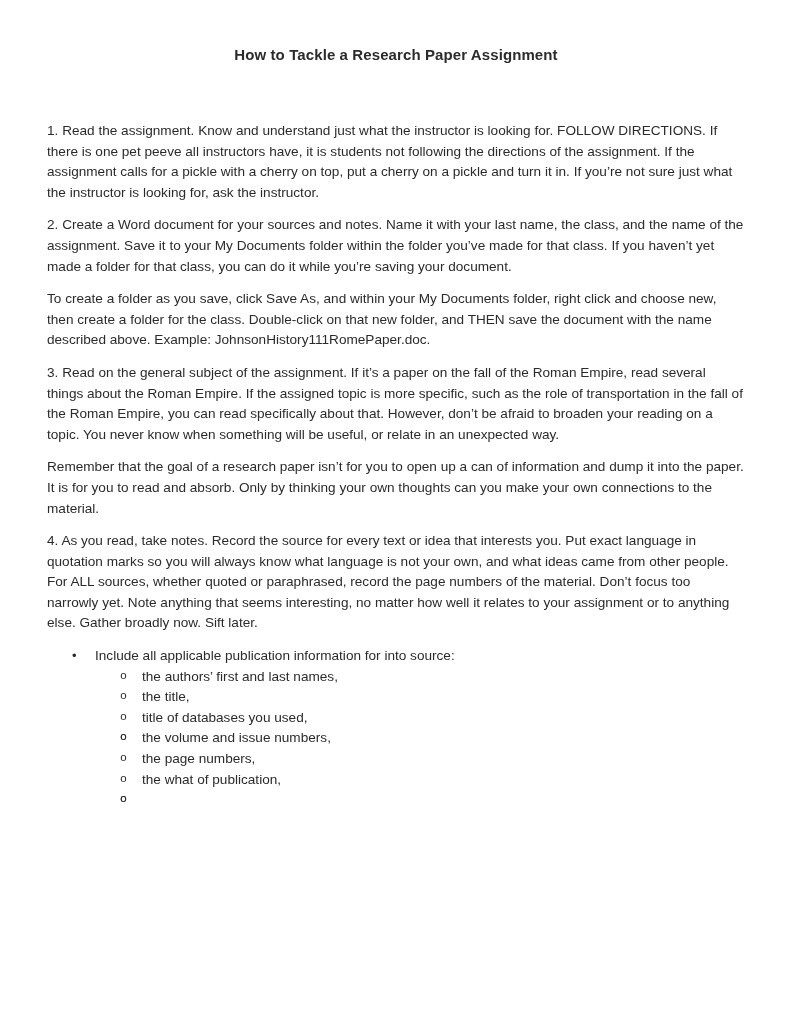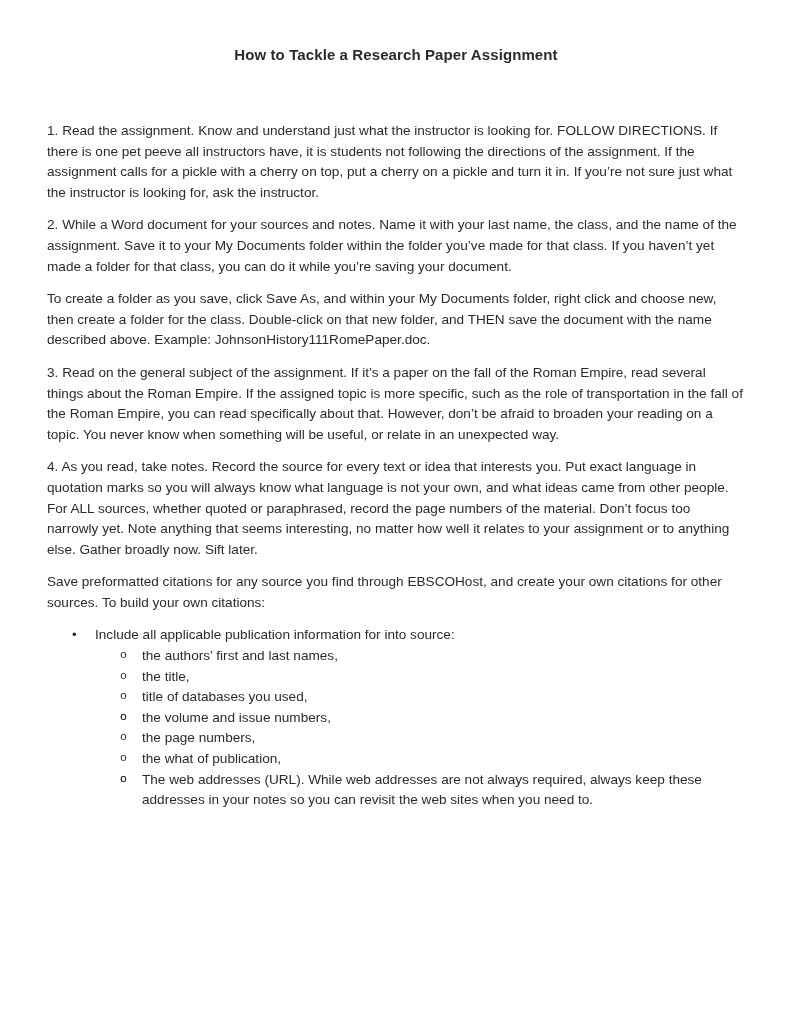--- a/index.html
+++ b/index.html
@@ -67,30 +67,30 @@
 </style>
 </head>
 <body>
 
 <div class="page">
 
   <h1 class="doc-title">How to Tackle a Research Paper Assignment</h1>
 
   <p class="para"><span>1. </span><span class="lead">Read the assignment. </span><span>Know and understand just what the instructor is looking for. FOLLOW DIRECTIONS. If there is one pet peeve all instructors have, it is students not following the directions of the assignment. If the assignment calls for a pickle with a cherry on top, put a cherry on a pickle and turn it in. If you’re not sure just what the instructor is looking for, ask the instructor.</span></p>
 
-  <p class="para"><span>2. </span><span class="lead">While a Word document for your sources and notes. </span><span>Name it with your last name, the class, and the name of the assignment. Save it to your My Documents folder within the folder you’ve made for that class. If you haven’t yet made a folder for that class, you can do it while you’re saving your document.</span></p>
+  <p class="para"><span>2. </span><span class="lead">Create a Word document for your sources and notes. </span><span>Name it with your last name, the class, and the name of the assignment. Save it to your My Documents folder within the folder you’ve made for that class. If you haven’t yet made a folder for that class, you can do it while you’re saving your document.</span></p>
 
   <p class="para"><span>To create a folder as you save, click Save As, and within your My Documents folder, right click and choose new, then create a folder for the class. Double-click on that new folder, and THEN save the document with the name described above. Example: JohnsonHistory111RomePaper.doc.</span></p>
 
   <p class="para"><span>3. </span><span class="lead">Read on the general subject of the assignment. </span><span>If it’s a paper on the fall of the Roman Empire, read several things about the Roman Empire. If the assigned topic is more specific, such as the role of transportation in the fall of the Roman Empire, you can read specifically about that. However, don’t be afraid to broaden your reading on a topic. You never know when something will be useful, or relate in an unexpected way.</span></p>
 
+  <p class="para"><span>Remember that the goal of a research paper isn’t for you to open up a can of information and dump it into the paper. It is for you to read and absorb. Only by thinking your own thoughts can you make your own connections to the material.</span></p>
 
   <p class="para"><span>4. </span><span class="lead">As you read, take notes. </span><span>Record the source for every text or idea that interests you. Put exact language in quotation marks so you will always know what language is not your own, and what ideas came from other people. For ALL sources, whether quoted or paraphrased, record the page numbers of the material. Don’t focus too narrowly yet. Note anything that seems interesting, no matter how well it relates to your assignment or to anything else. Gather broadly now. Sift later.</span></p>
 
-  <p class="para"><span>Save preformatted citations for any source you find through EBSCOHost, and create your own citations for other sources. To build your own citations:</span></p>
 
   <div class="bullet-list">
     <div class="li1">
       <span class="marker">•</span>
       <span>Include all applicable publication information for into source:</span>
     </div>
     <div class="li2">
       <span class="marker">o</span>
       <span>the authors’ first and last names,</span>
     </div>
@@ -115,17 +115,16 @@
     </div>
     <div class="li2">
       <span class="marker">o</span>
       <span>the what of publication,</span>
     </div>
     <div class="li2">
       <span class="marker">o</span>
     </div>
     <div class="li2">
       <span class="marker">o</span>
-      <span>The web addresses (URL). While web addresses are not always required, always keep these addresses in your notes so you can revisit the web sites when you need to.</span>
     </div>
   </div>
 
 </div>
 
 </body></html>

